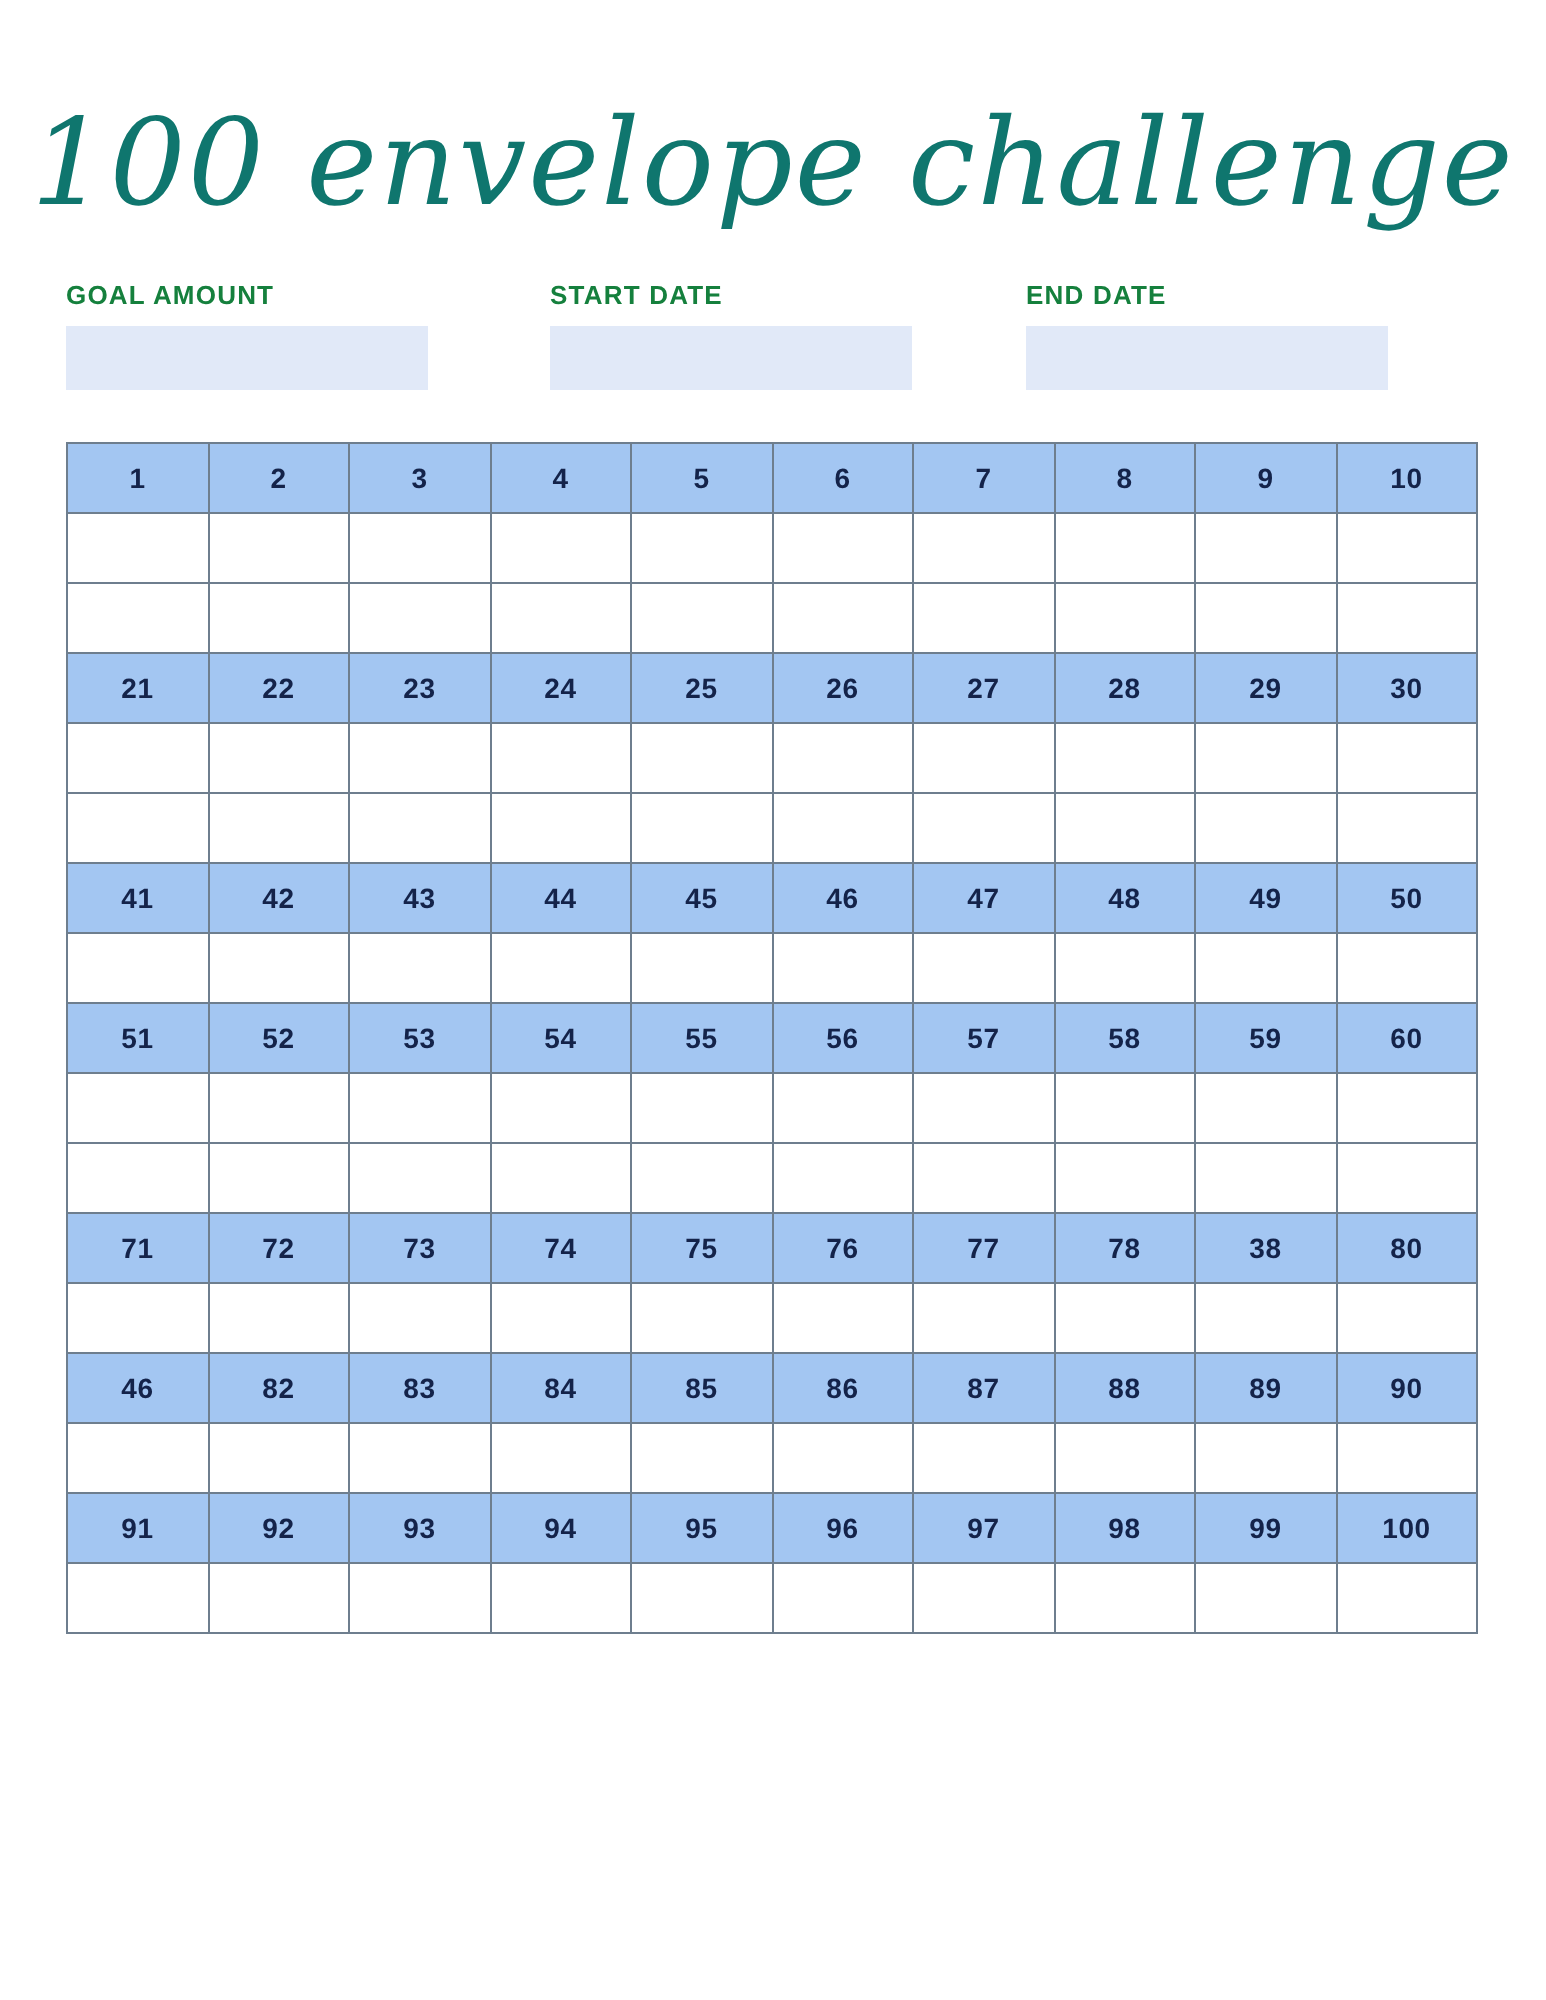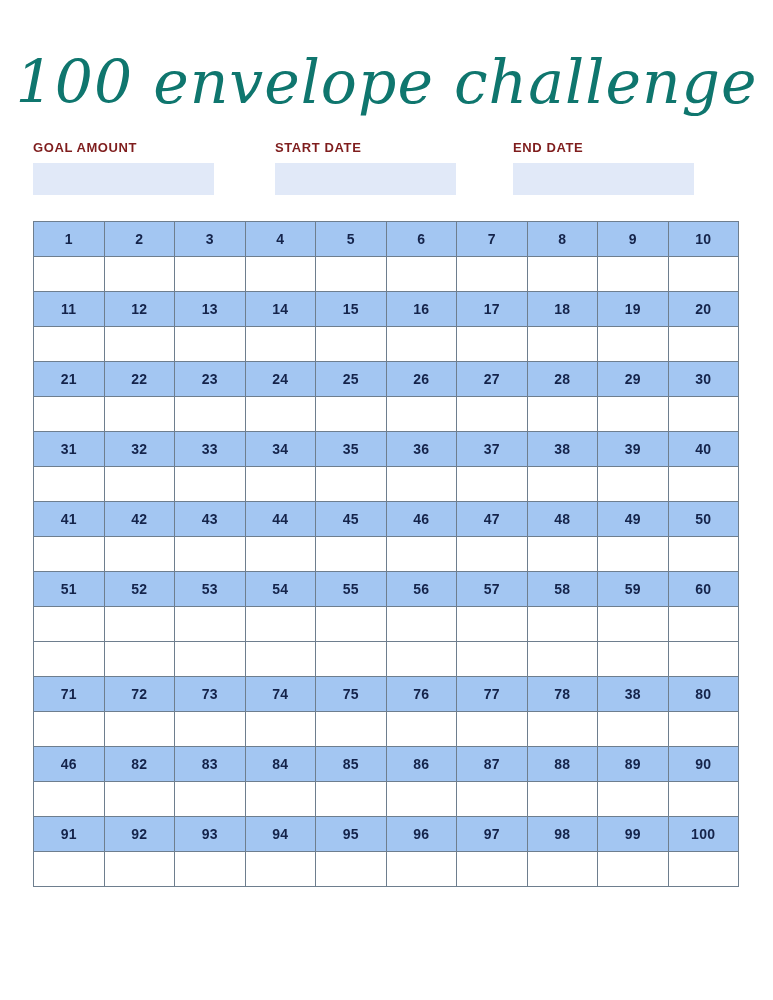--- a/index.html
+++ b/index.html
@@ -45,21 +45,21 @@
     left: 0;
     top: 140px;
     width: 773px;
     height: 62px;
   }
   .field {
     position: absolute;
     top: 0;
   }
   .field-label {
-    color: #7f1d1d;
+    color: #15803d;
     font-family: "Liberation Sans", sans-serif;
     font-weight: bold;
     font-size: 13px;
     letter-spacing: 0.6px;
     line-height: 15px;
     margin-bottom: 8px;
     white-space: nowrap;
   }
   .field-input {
     background: #e1e9f8;
@@ -146,32 +146,20 @@
           <td class="blank"></td>
           <td class="blank"></td>
           <td class="blank"></td>
           <td class="blank"></td>
           <td class="blank"></td>
           <td class="blank"></td>
           <td class="blank"></td>
           <td class="blank"></td>
         </tr>
         <tr>
-          <td class="num">11</td>
-          <td class="num">12</td>
-          <td class="num">13</td>
-          <td class="num">14</td>
-          <td class="num">15</td>
-          <td class="num">16</td>
-          <td class="num">17</td>
-          <td class="num">18</td>
-          <td class="num">19</td>
-          <td class="num">20</td>
-        </tr>
-        <tr>
           <td class="blank"></td>
           <td class="blank"></td>
           <td class="blank"></td>
           <td class="blank"></td>
           <td class="blank"></td>
           <td class="blank"></td>
           <td class="blank"></td>
           <td class="blank"></td>
           <td class="blank"></td>
           <td class="blank"></td>
@@ -194,32 +182,20 @@
           <td class="blank"></td>
           <td class="blank"></td>
           <td class="blank"></td>
           <td class="blank"></td>
           <td class="blank"></td>
           <td class="blank"></td>
           <td class="blank"></td>
           <td class="blank"></td>
         </tr>
         <tr>
-          <td class="num">31</td>
-          <td class="num">32</td>
-          <td class="num">33</td>
-          <td class="num">34</td>
-          <td class="num">35</td>
-          <td class="num">36</td>
-          <td class="num">37</td>
-          <td class="num">38</td>
-          <td class="num">39</td>
-          <td class="num">40</td>
-        </tr>
-        <tr>
           <td class="blank"></td>
           <td class="blank"></td>
           <td class="blank"></td>
           <td class="blank"></td>
           <td class="blank"></td>
           <td class="blank"></td>
           <td class="blank"></td>
           <td class="blank"></td>
           <td class="blank"></td>
           <td class="blank"></td>

